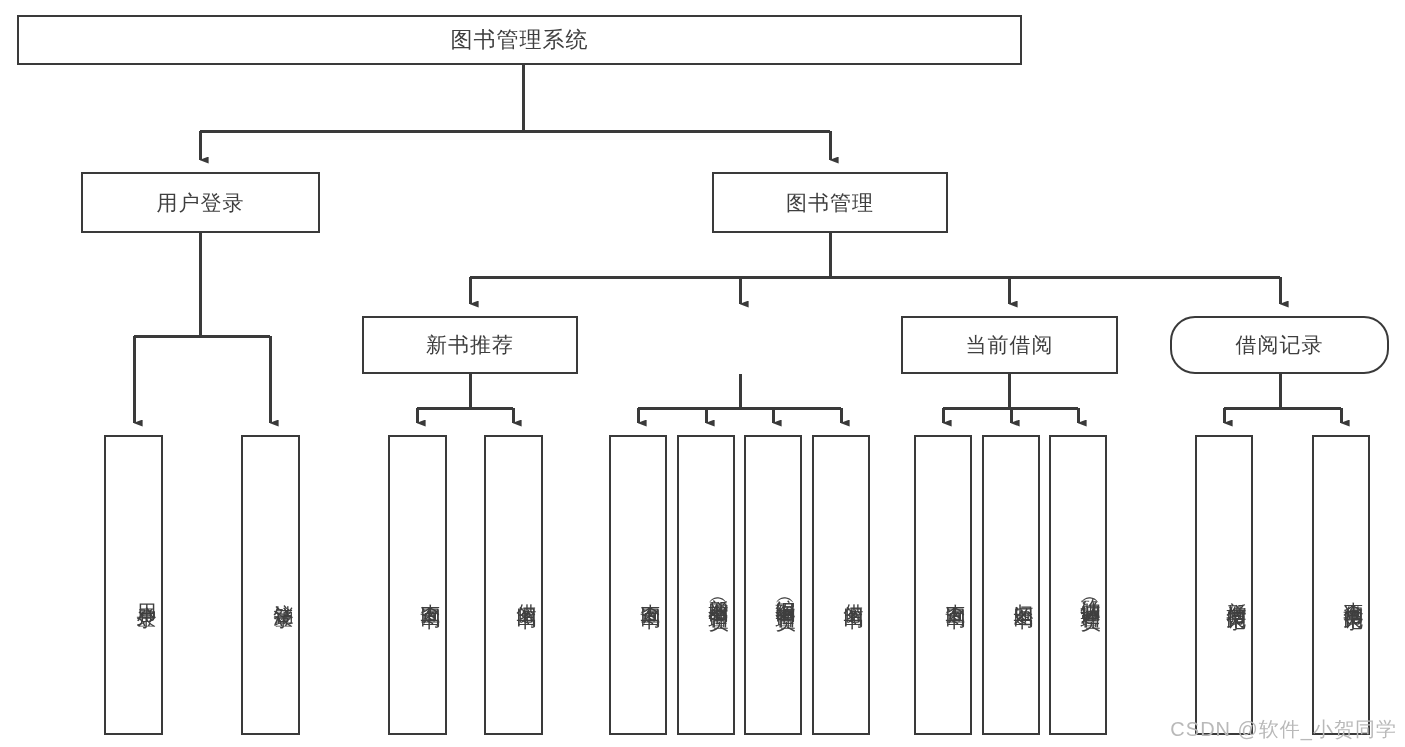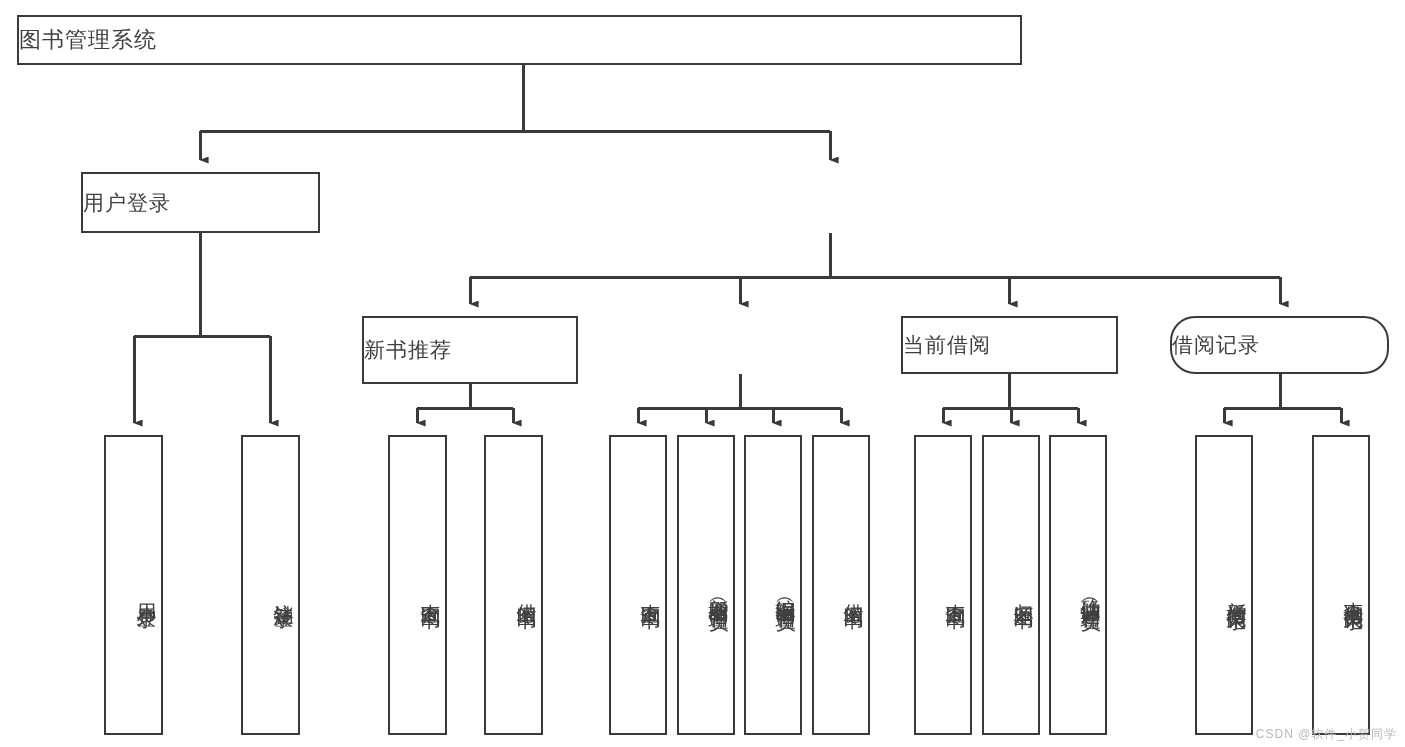--- a/index.html
+++ b/index.html
@@ -26,20 +26,21 @@
     height: 747px;
     pointer-events: none;
   }
   .node {
     position: absolute;
     box-sizing: border-box;
     border: 2px solid #3a3a3a;
     background: #ffffff;
     display: flex;
     align-items: center;
+    justify-content: center;
     color: #3f3f3f;
     text-align: center;
   }
   .node.horiz {
     font-size: 21px;
     letter-spacing: 1px;
     line-height: 1.2;
   }
   .node.root {
     font-size: 22px;
@@ -55,21 +56,21 @@
   }
   .node.vert .vlabel {
     writing-mode: vertical-rl;
     text-orientation: upright;
     white-space: nowrap;
   }
   #watermark {
     position: absolute;
     right: 8px;
     bottom: 4px;
-    font-size: 12px;
+    font-size: 20px;
     color: #b9b9b9;
     letter-spacing: 1px;
     white-space: nowrap;
   }
 </style>
 </head>
 <body>
 
 <div id="canvas">
 
@@ -126,22 +127,25 @@
     </g>
   </svg>
 
   <div class="node horiz root" style="left:17px; top:15px; width:1005px; height:50px;">
     <span>图书管理系统</span>
   </div>
 
   <div class="node horiz" style="left:81px; top:172px; width:239px; height:61px;">
     <span>用户登录</span>
   </div>
+  <div class="node horiz" style="left:712px; top:172px; width:236px; height:61px;">
+    <span>图书管理</span>
+  </div>
 
-  <div class="node horiz" style="left:362px; top:316px; width:216px; height:68px;">
+  <div class="node horiz" style="left:362px; top:316px; width:216px; height:58px;">
     <span>新书推荐</span>
   </div>
   <div class="node horiz" style="left:901px; top:316px; width:217px; height:58px;">
     <span>当前借阅</span>
   </div>
   <div class="node horiz" style="left:1170px; top:316px; width:219px; height:58px;border-radius:25px;">
     <span>借阅记录</span>
   </div>
 
   <div class="node vert" style="left:104px; top:435px; width:59px; height:300px;">

